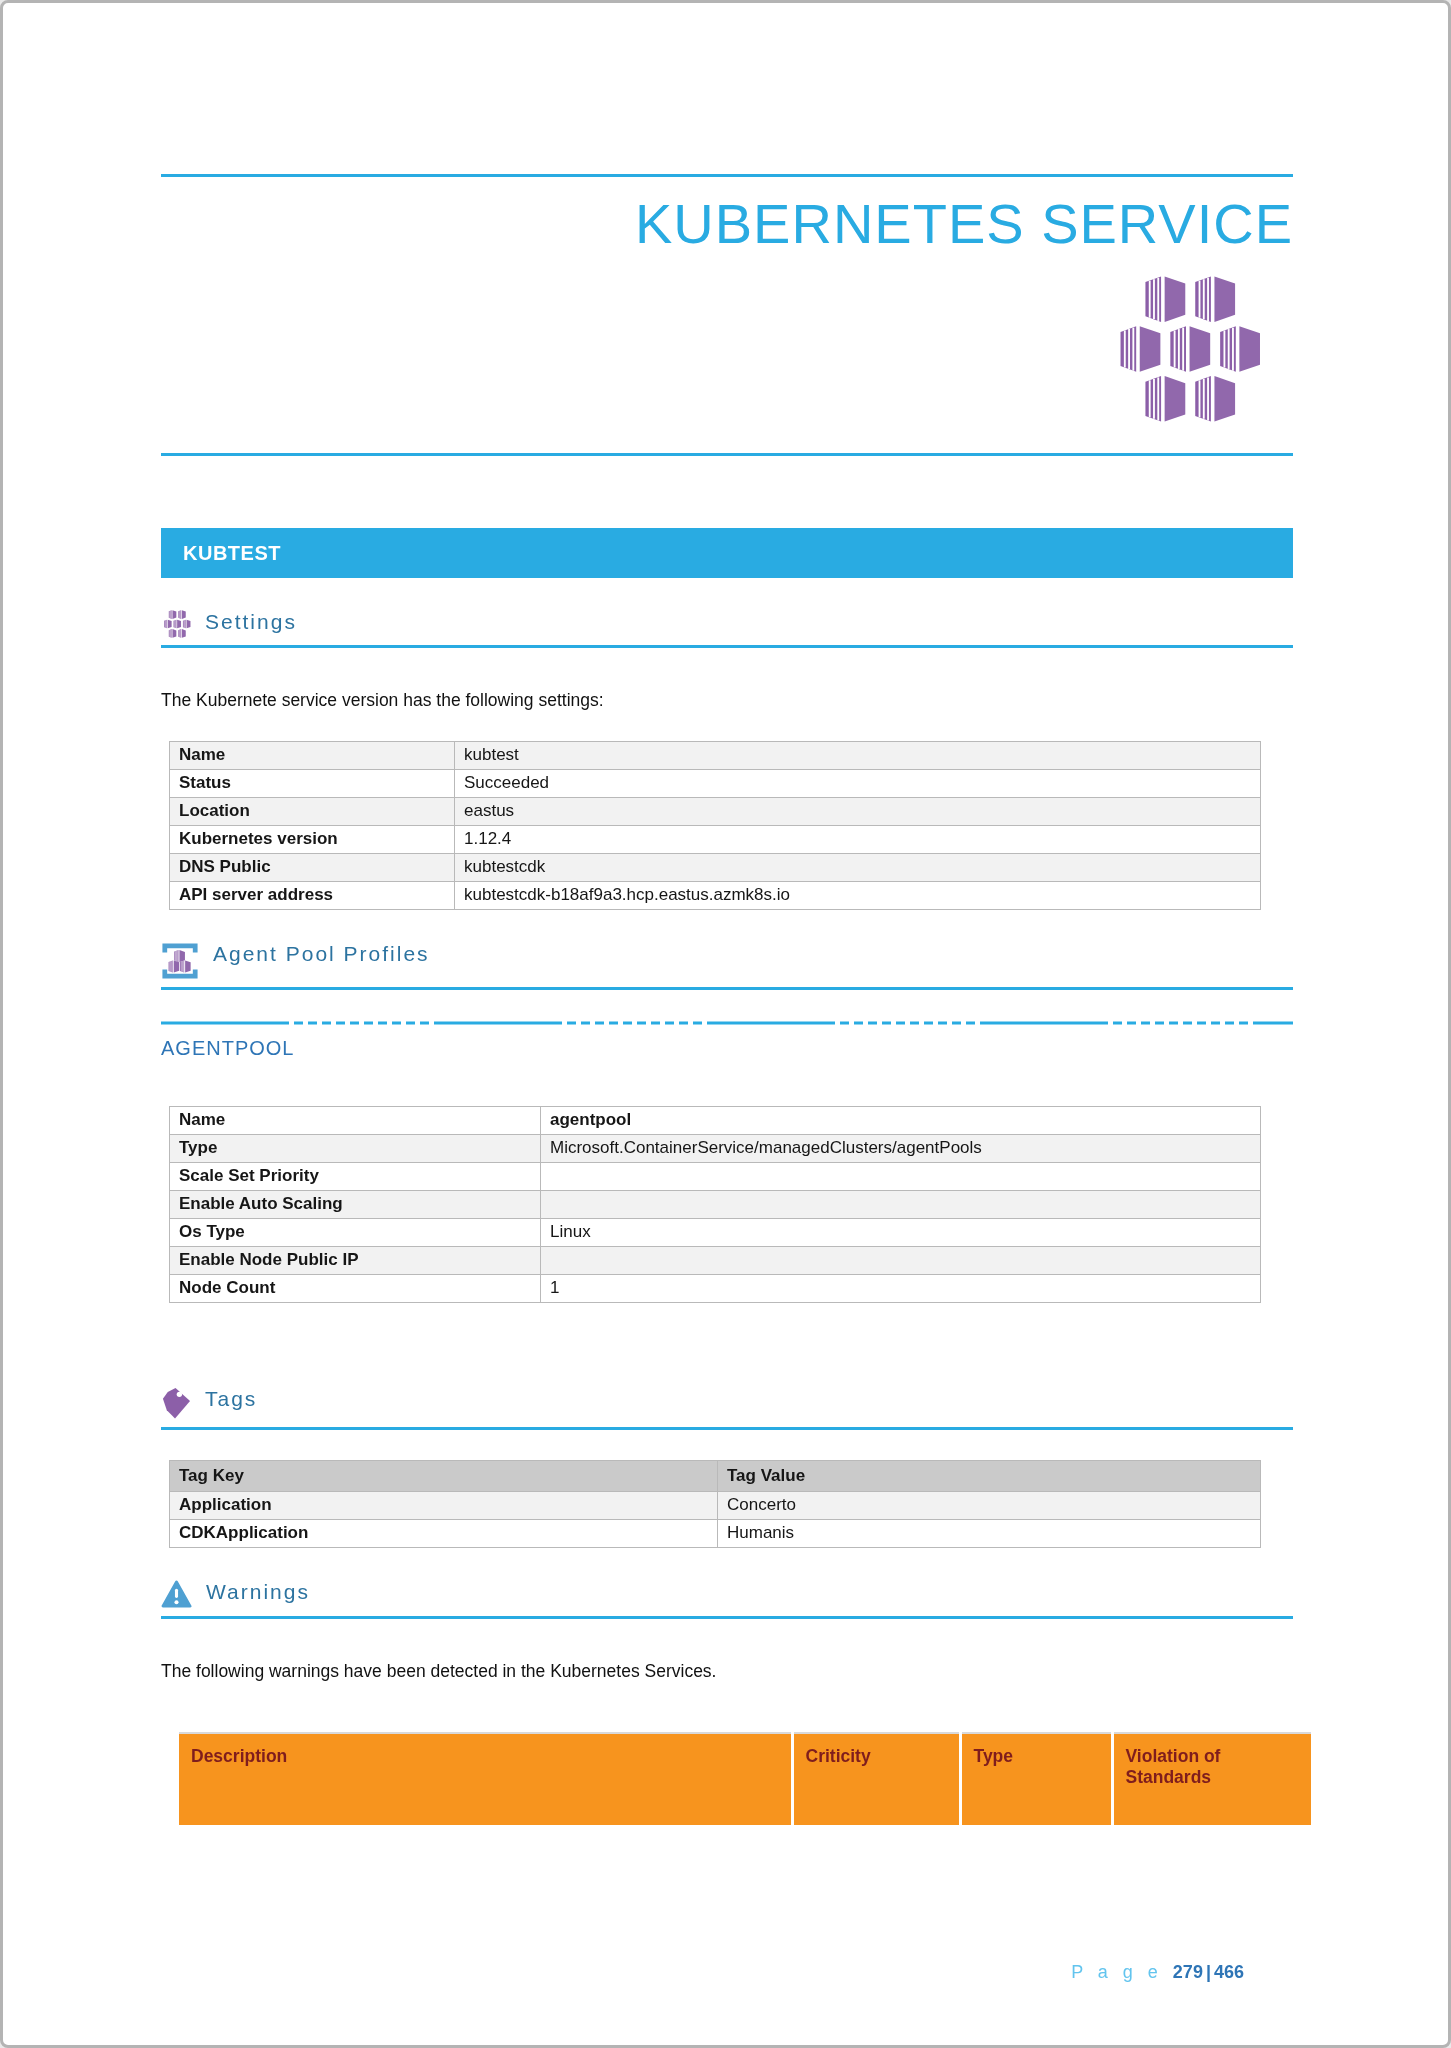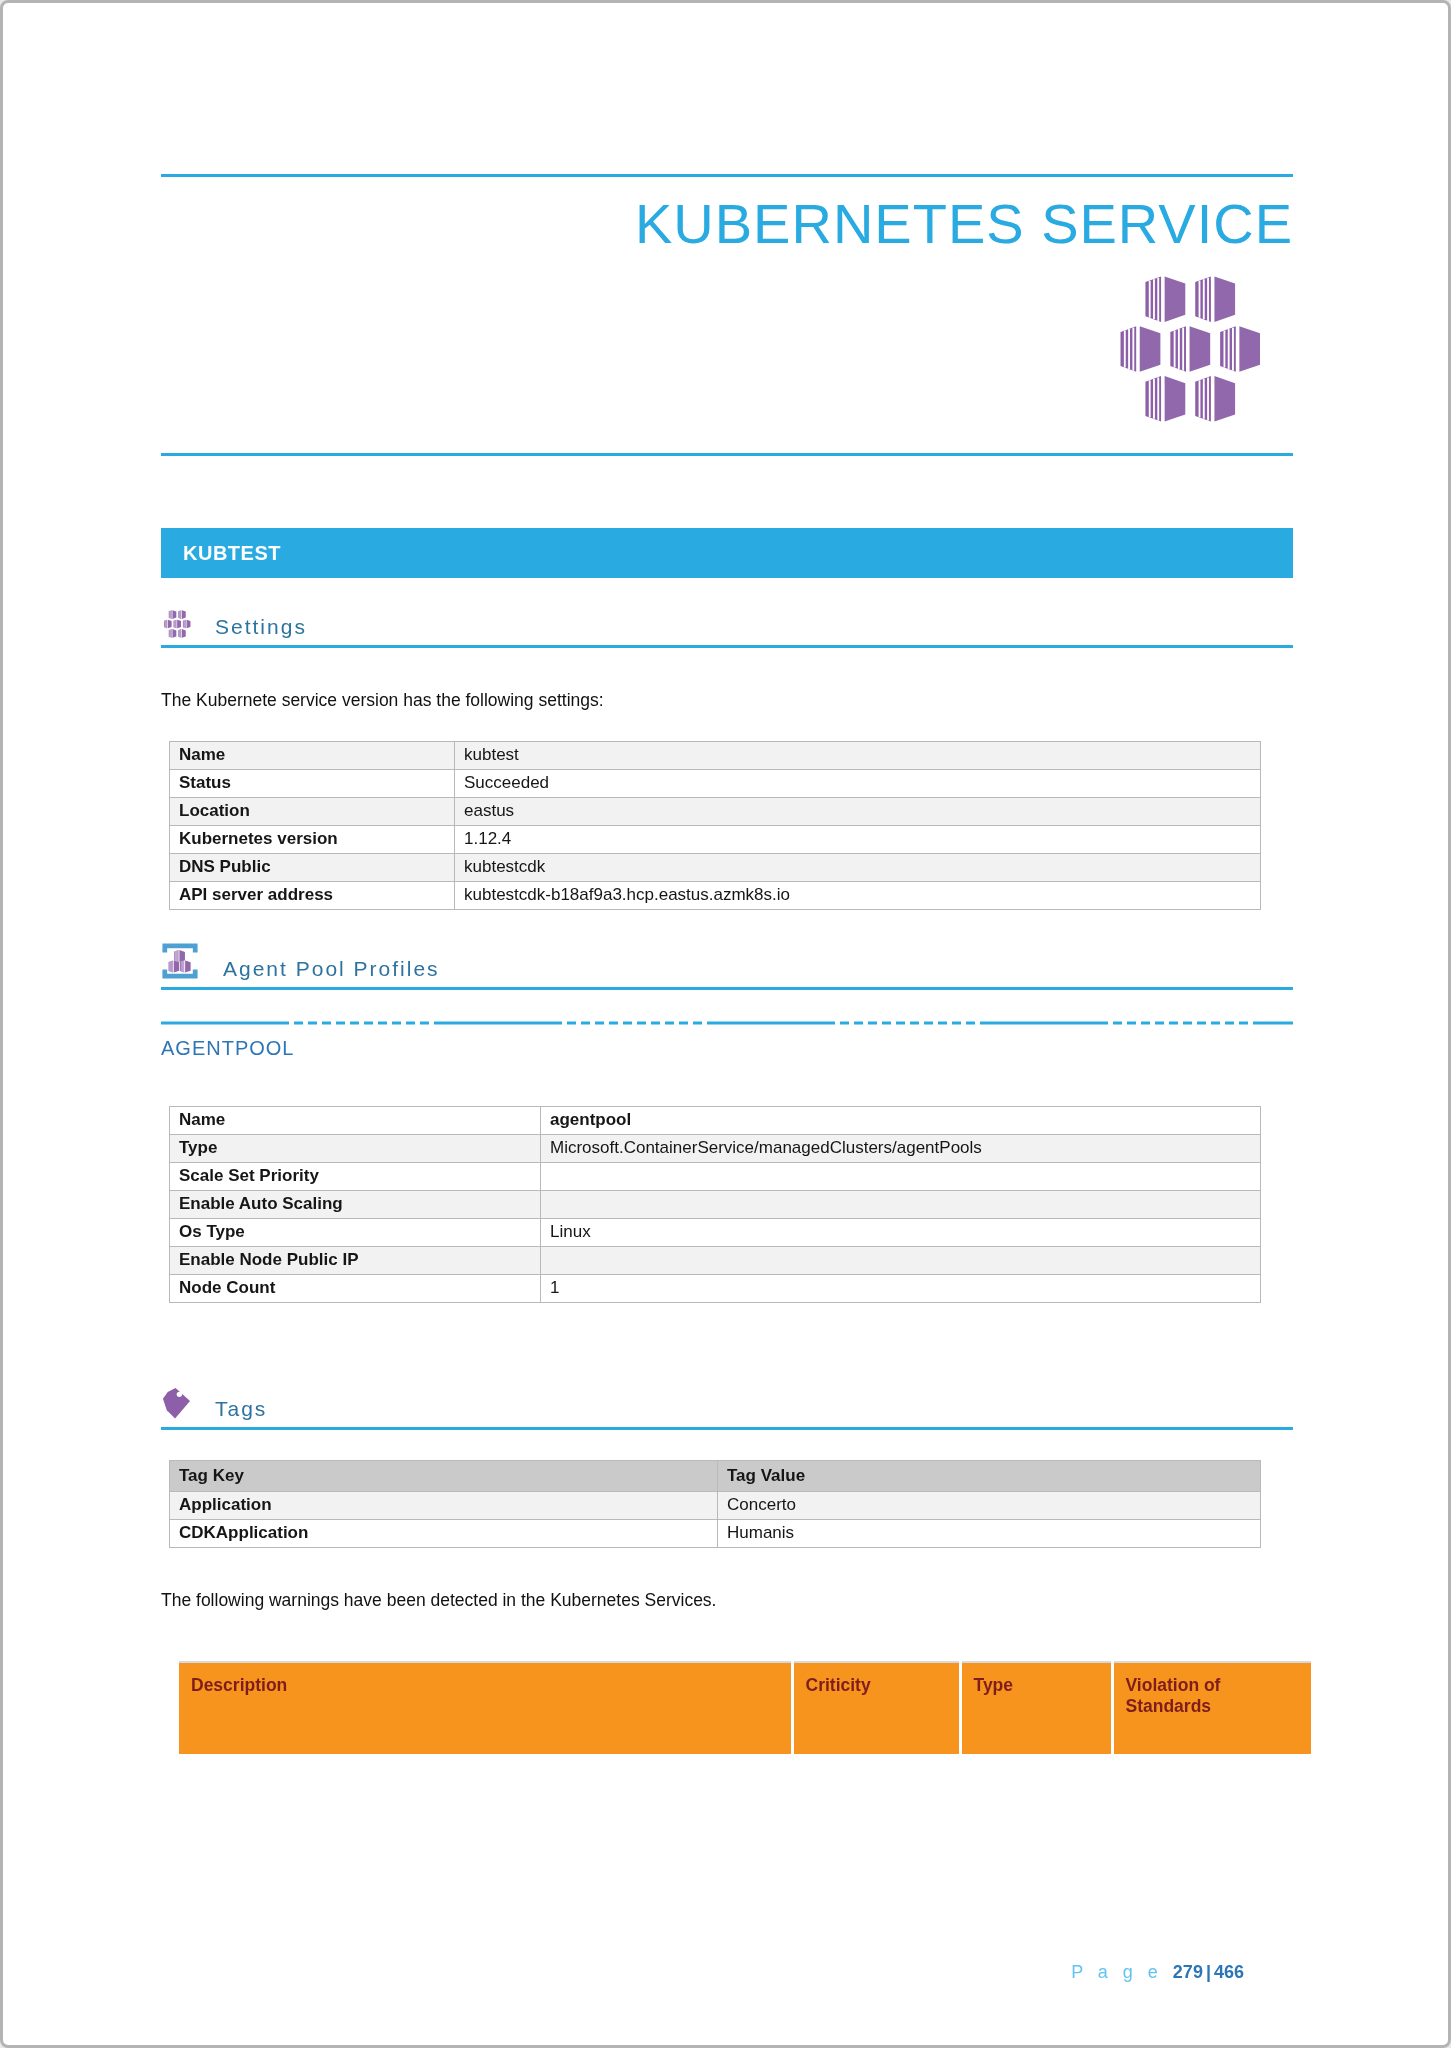--- a/index.html
+++ b/index.html
@@ -40,22 +40,22 @@
     font-size:20px;
     font-weight:bold;
     letter-spacing:0.5px;
     line-height:50px;
     padding-left:22px;
   }
 
   .section-header {
     margin-top:32px;
     display:flex;
-    align-items:flex-end;
-    gap:24px;
+    align-items:flex-start;
+    gap:14px;
     border-bottom:3px solid #29ABE2;
     padding-bottom:7px;
   }
   .section-header .icon { flex:0 0 auto; line-height:0; }
   .section-title {
     font-size:21px;
     font-weight:400;
     color:#2C73A0;
     letter-spacing:2px;
     line-height:1.1;
@@ -305,20 +305,30 @@
             <td class="lbl">Application</td>
             <td>Concerto</td>
           </tr>
           <tr>
             <td class="lbl">CDKApplication</td>
             <td>Humanis</td>
           </tr>
         </tbody>
       </table>
 
+    <div class="section-header">
+      <span class="icon">
+        <svg width="31" height="29" viewBox="0 0 32 30">
+          <path d="M16 2 L30 27 H2 Z" fill="#4FA0D2" stroke="#4FA0D2" stroke-width="3" stroke-linejoin="round"></path>
+          <rect x="14.4" y="9" width="3.2" height="9.5" rx="1.6" fill="#ffffff"></rect>
+          <circle cx="16" cy="23" r="2.1" fill="#ffffff"></circle>
+        </svg>
+      </span>
+      <span class="section-title">Warnings</span>
+    </div>
 
     <p class="para">The following warnings have been detected in the Kubernetes Services.</p>
 
     <table class="warn-table">
       <colgroup>
         <col style="width:613px">
           <col style="width:168px">
           <col style="width:152px">
           <col>
       </colgroup>

